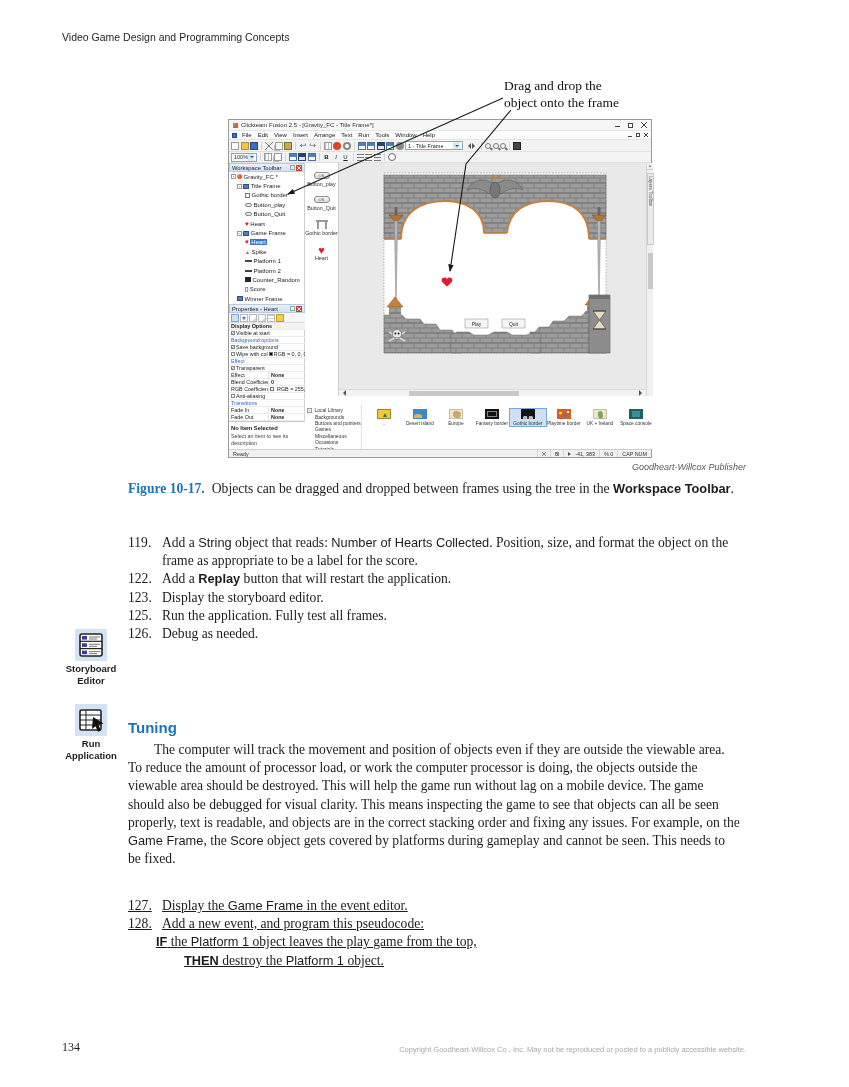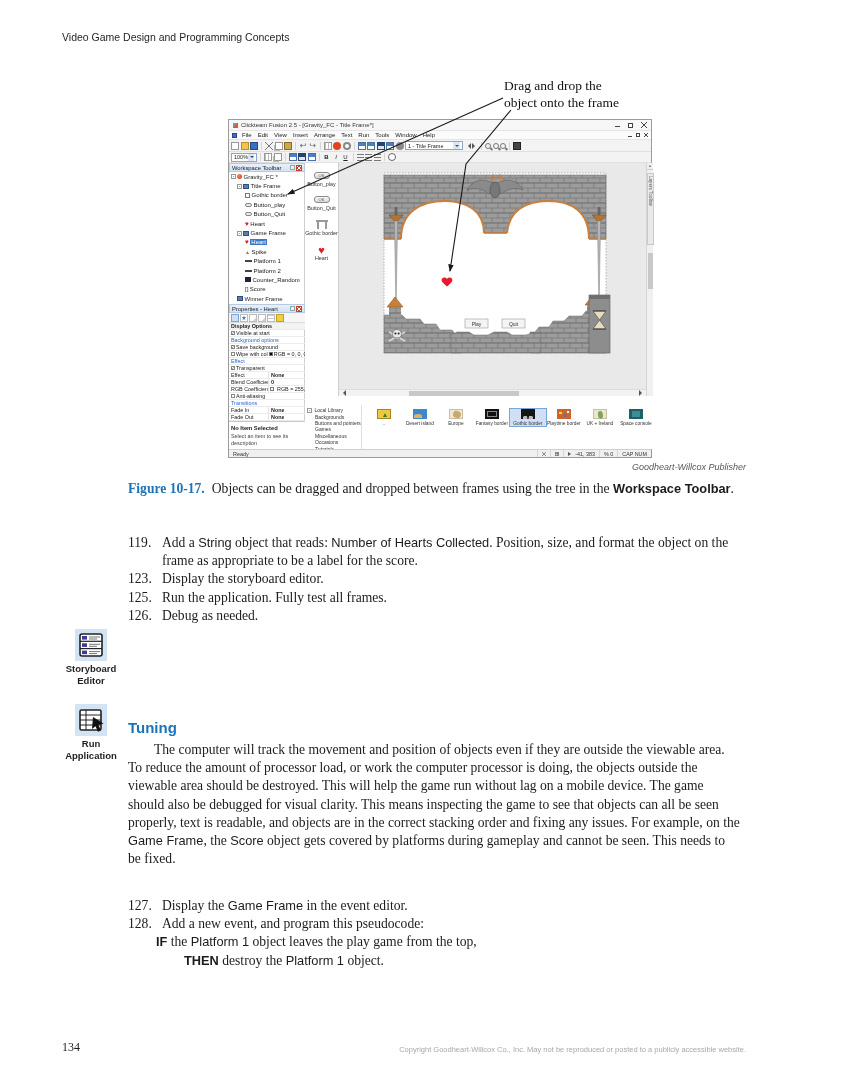--- a/index.html
+++ b/index.html
@@ -670,20 +670,24 @@
   <div class="abs caption">
     <span class="figlabel">Figure 10-17.</span><span class="sr">Objects can be dragged and dropped between frames using the tree in the </span><span class="snb">Workspace Toolbar</span><span class="sr">.</span>
   </div>
 
   <div class="abs lists" style="left:128px; top:534px; width:612px;">
     <div class="li">
       <span class="num">119.</span>
       <span class="txt"><span class="sr">Add a </span><span class="sn">String</span><span class="sr"> object that reads: </span><span class="sn">Number of Hearts Collected</span><span class="sr">. Position, size, and format the object on the frame as appropriate to be a label for the score.</span></span>
     </div>
     <div class="li">
+      <span class="num">122.</span>
+      <span class="txt"><span class="sr">Add a </span><span class="snb">Replay</span><span class="sr"> button that will restart the application.</span></span>
+    </div>
+    <div class="li">
       <span class="num">123.</span>
       <span class="txt"><span class="sr">Display the storyboard editor.</span></span>
     </div>
     <div class="li">
       <span class="num">125.</span>
       <span class="txt"><span class="sr">Run the application. Fully test all frames.</span></span>
     </div>
     <div class="li">
       <span class="num">126.</span>
       <span class="txt"><span class="sr">Debug as needed.</span></span>
@@ -717,21 +721,21 @@
     </svg>
     <div class="lbl">Run</div>
     <div class="lbl">Application</div>
   </div>
 
   <div class="abs tuning-head">Tuning</div>
   <div class="abs tuning-p">
     <span class="sr">The computer will track the movement and position of objects even if they are outside the viewable area. To reduce the amount of processor load, or work the computer processor is doing, the objects outside the viewable area should be destroyed. This will help the game run without lag on a mobile device. The game should also be debugged for visual clarity. This means inspecting the game to see that objects can all be seen properly, text is readable, and objects are in the correct stacking order and fixing any issues. For example, on the </span><span class="sn">Game Frame</span><span class="sr">, the </span><span class="sn">Score</span><span class="sr"> object gets covered by platforms during gameplay and cannot be seen. This needs to be fixed.</span>
   </div>
 
-  <div class="abs lists" style="left:128px; top:897px; width:612px;">
+  <div class="abs lists" style="left:128px; top:897px; width:612px;text-decoration:underline;">
     <div class="li">
       <span class="num">127.</span>
       <span class="txt"><span class="sr">Display the </span><span class="sn">Game Frame</span><span class="sr"> in the event editor.</span></span>
     </div>
     <div class="li">
       <span class="num">128.</span>
       <span class="txt"><span class="sr">Add a new event, and program this pseudocode:</span></span>
     </div>
     <div class="sub1">
       <span class="snb">IF</span><span class="sr"> the </span><span class="sn">Platform 1</span><span class="sr"> object leaves the play game from the top,</span>

